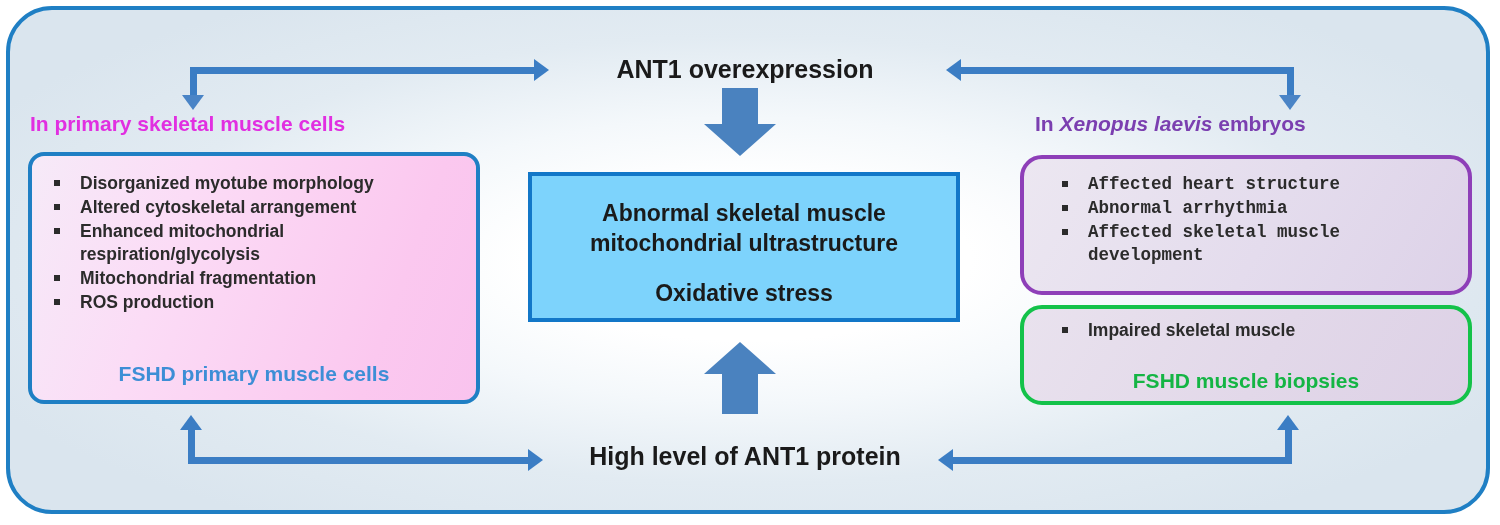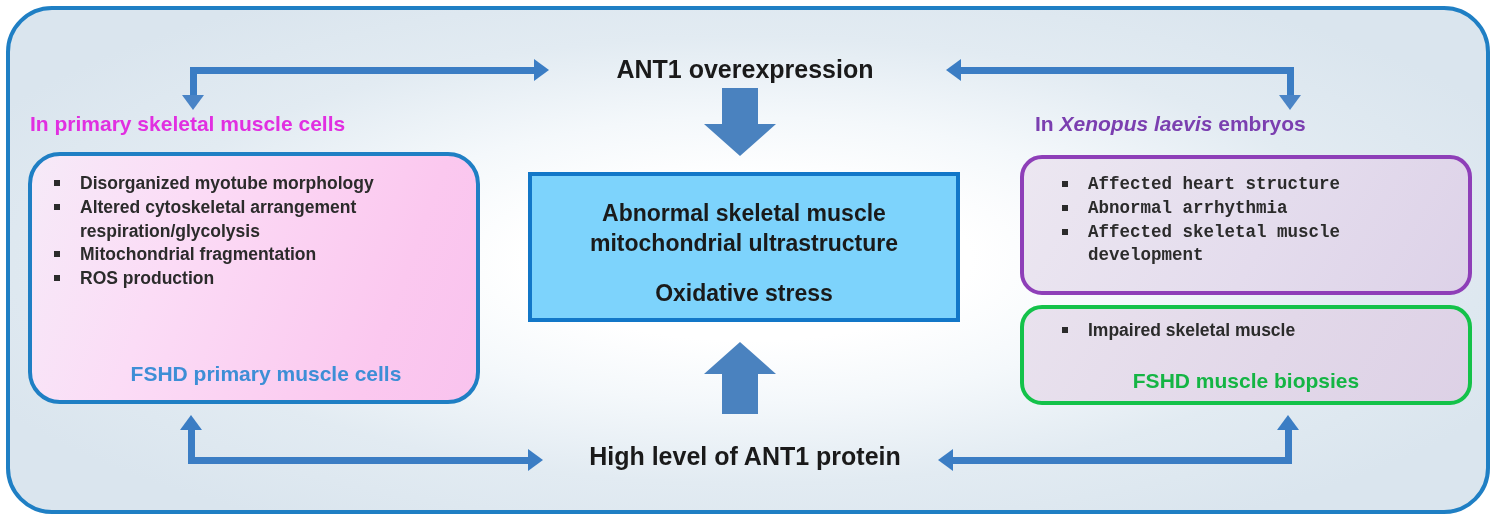--- a/index.html
+++ b/index.html
@@ -44,21 +44,21 @@
              left:545px;top:442px;width:400px;text-align:center;white-space:nowrap;}
   #hdr-left{left:30px;top:112px;width:450px;color:#e12fe1;}
   #hdr-right{left:1035px;top:112px;width:440px;color:#7b3fb0;}
   #hdr-right .sp{font-style:italic;}
 
   
   .panel{position:absolute;box-sizing:border-box;}
 
   #panel-left{
     left:28px;top:152px;width:452px;height:252px;
-    border:4px solid #1f7fc4;border-radius:32px;
+    border:4px solid #1f7fc4;border-radius:16px;
     background:linear-gradient(110deg,#f6eaf8 0%,#fbdcf6 32%,#fbc8ef 78%,#f9c3ee 100%);
     text-decoration:underline;
   }
   #panel-xen{
     left:1020px;top:155px;width:452px;height:140px;
     border:4px solid #8e3fb8;border-radius:22px;
     background:linear-gradient(120deg,#ece7f1 0%,#e4dced 55%,#ddd2e8 100%);
   }
   #panel-biopsy{
     left:1020px;top:305px;width:452px;height:100px;
@@ -79,21 +79,21 @@
   ul.bl li.cont{padding-left:34px;}
   ul.bl li.cont::before{display:none;}
 
   #list-left{position:absolute;left:14px;top:16px;width:420px;}
   #list-xen{position:absolute;left:30px;top:14px;width:400px;font-family:Liberation Mono, monospace;}
   #list-biopsy{position:absolute;left:30px;top:10px;width:400px;}
 
   
   .panel-foot{position:absolute;width:100%;text-align:center;
               font-weight:bold;font-size:21px;white-space:nowrap;}
-  #foot-left{left:0;bottom:14px;color:#3d8ed6;padding-left:12px;}
+  #foot-left{left:0;bottom:14px;color:#3d8ed6;}
   #foot-biopsy{left:0;bottom:8px;color:#14b544;}
 
   
   #center-main{position:absolute;left:0;top:22px;width:100%;text-align:center;
     font-size:23px;font-weight:bold;color:#1a1a1a;line-height:1.32;}
   #center-sub{position:absolute;left:0;top:104px;width:100%;text-align:center;
     font-size:23px;font-weight:bold;color:#1a1a1a;}
 </style>
 </head>
 <body>
@@ -133,20 +133,21 @@
 
   <div id="title-top">ANT1 overexpression</div>
   <div id="title-bottom">High level of ANT1 protein</div>
 
   <div class="hdr" id="hdr-left">In primary skeletal muscle cells</div>
 
   <div class="panel" id="panel-left">
     <ul class="bl" id="list-left">
       <li>Disorganized myotube morphology</li>
       <li>Altered cytoskeletal arrangement</li>
+      <li>Enhanced mitochondrial</li>
       <li class="cont">respiration/glycolysis</li>
       <li>Mitochondrial fragmentation</li>
       <li>ROS production</li>
     </ul>
     <div class="panel-foot" id="foot-left">FSHD primary muscle cells</div>
   </div>
 
   <div class="panel" id="panel-center">
     <div id="center-main">
       <span>Abnormal skeletal muscle</span><br>

